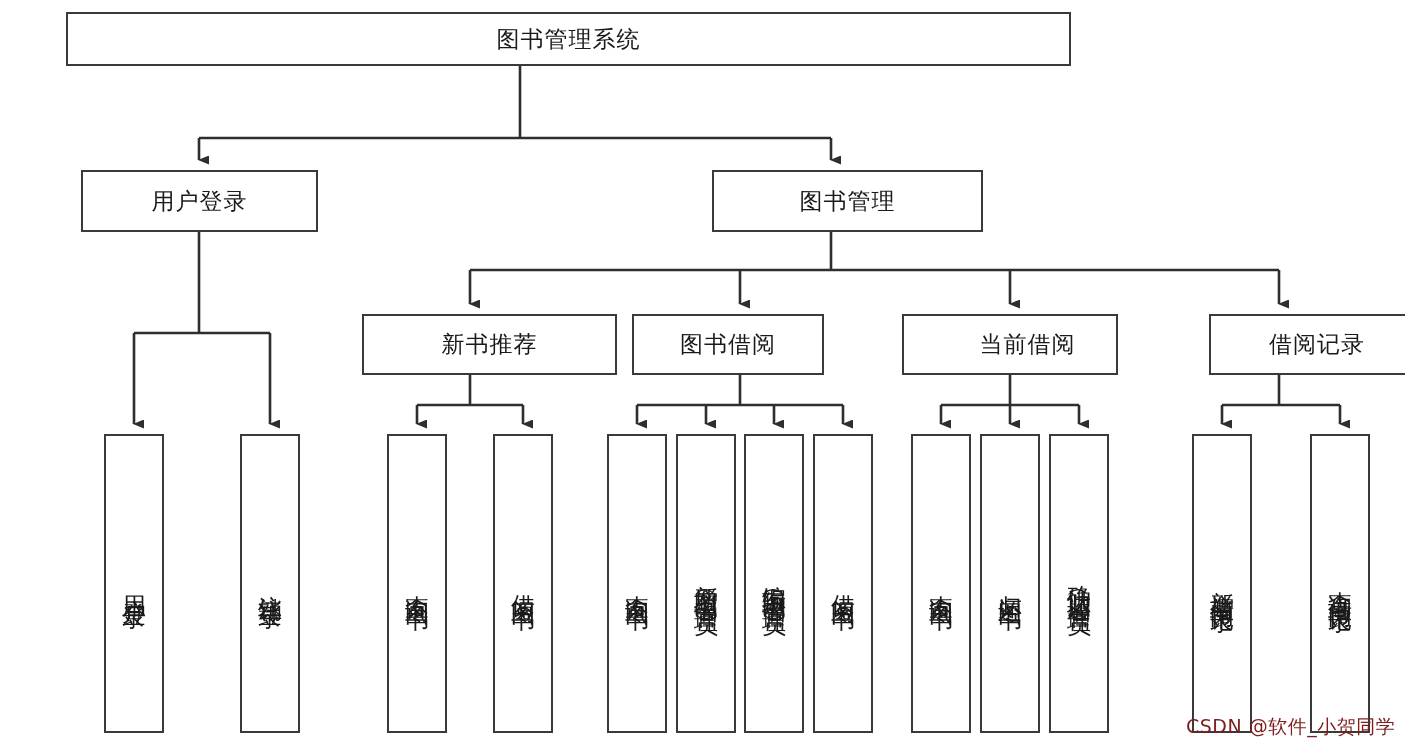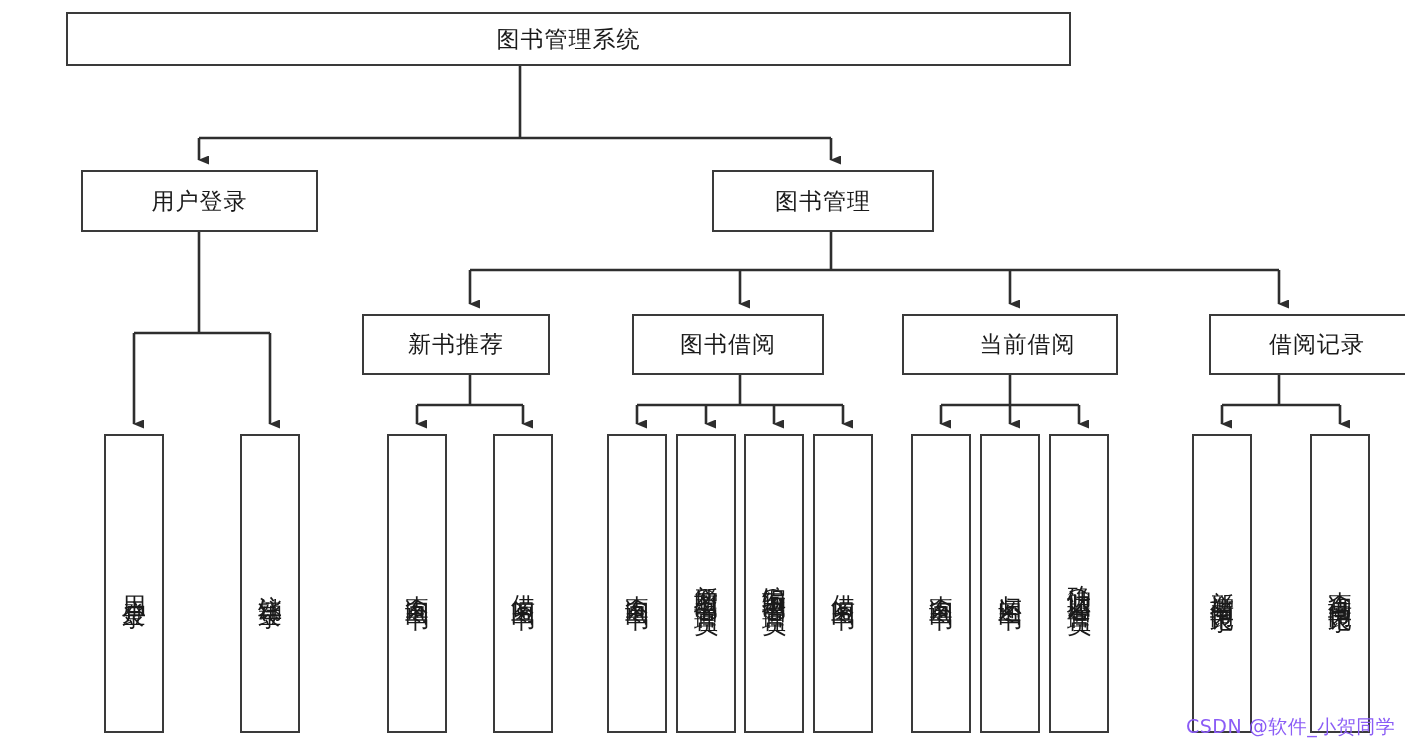--- a/index.html
+++ b/index.html
@@ -50,21 +50,21 @@
   .node.v > span {
     writing-mode: vertical-rl;
     text-orientation: upright;
     display: block;
   }
   .watermark {
     position: absolute;
     left: 1186px;
     top: 714px;
     font-size: 19px;
-    color: #8b5cf6;
+    color: #7f1d1d;
     white-space: nowrap;
     letter-spacing: 0.5px;
   }
 </style>
 </head>
 <body>
 
 <div id="canvas">
 
   <svg class="wires" viewBox="0 0 1405 747">
@@ -117,25 +117,25 @@
     </g>
   </svg>
 
   <div class="node h" style="left:18px; top:12px; width:1005px; height:54px;margin-left:48px;">
     <span>图书管理系统</span>
   </div>
 
   <div class="node h" style="left:81px; top:170px; width:237px; height:62px;">
     <span>用户登录</span>
   </div>
-  <div class="node h" style="left:712px; top:170px; width:222px; height:62px;text-align:right;">
+  <div class="node h" style="left:712px; top:170px; width:271px; height:62px;text-align:right;">
     <span>图书管理</span>
   </div>
 
-  <div class="node h" style="left:362px; top:314px; width:188px; height:61px;">
+  <div class="node h" style="left:362px; top:314px; width:255px; height:61px;">
     <span>新书推荐</span>
   </div>
   <div class="node h" style="left:632px; top:314px; width:192px; height:61px;justify-content:center;">
     <span>图书借阅</span>
   </div>
   <div class="node h" style="left:902px; top:314px; width:216px; height:61px;padding-left:35px;">
     <span>当前借阅</span>
   </div>
   <div class="node h" style="left:1209px; top:314px; width:216px; height:61px;">
     <span>借阅记录</span>

